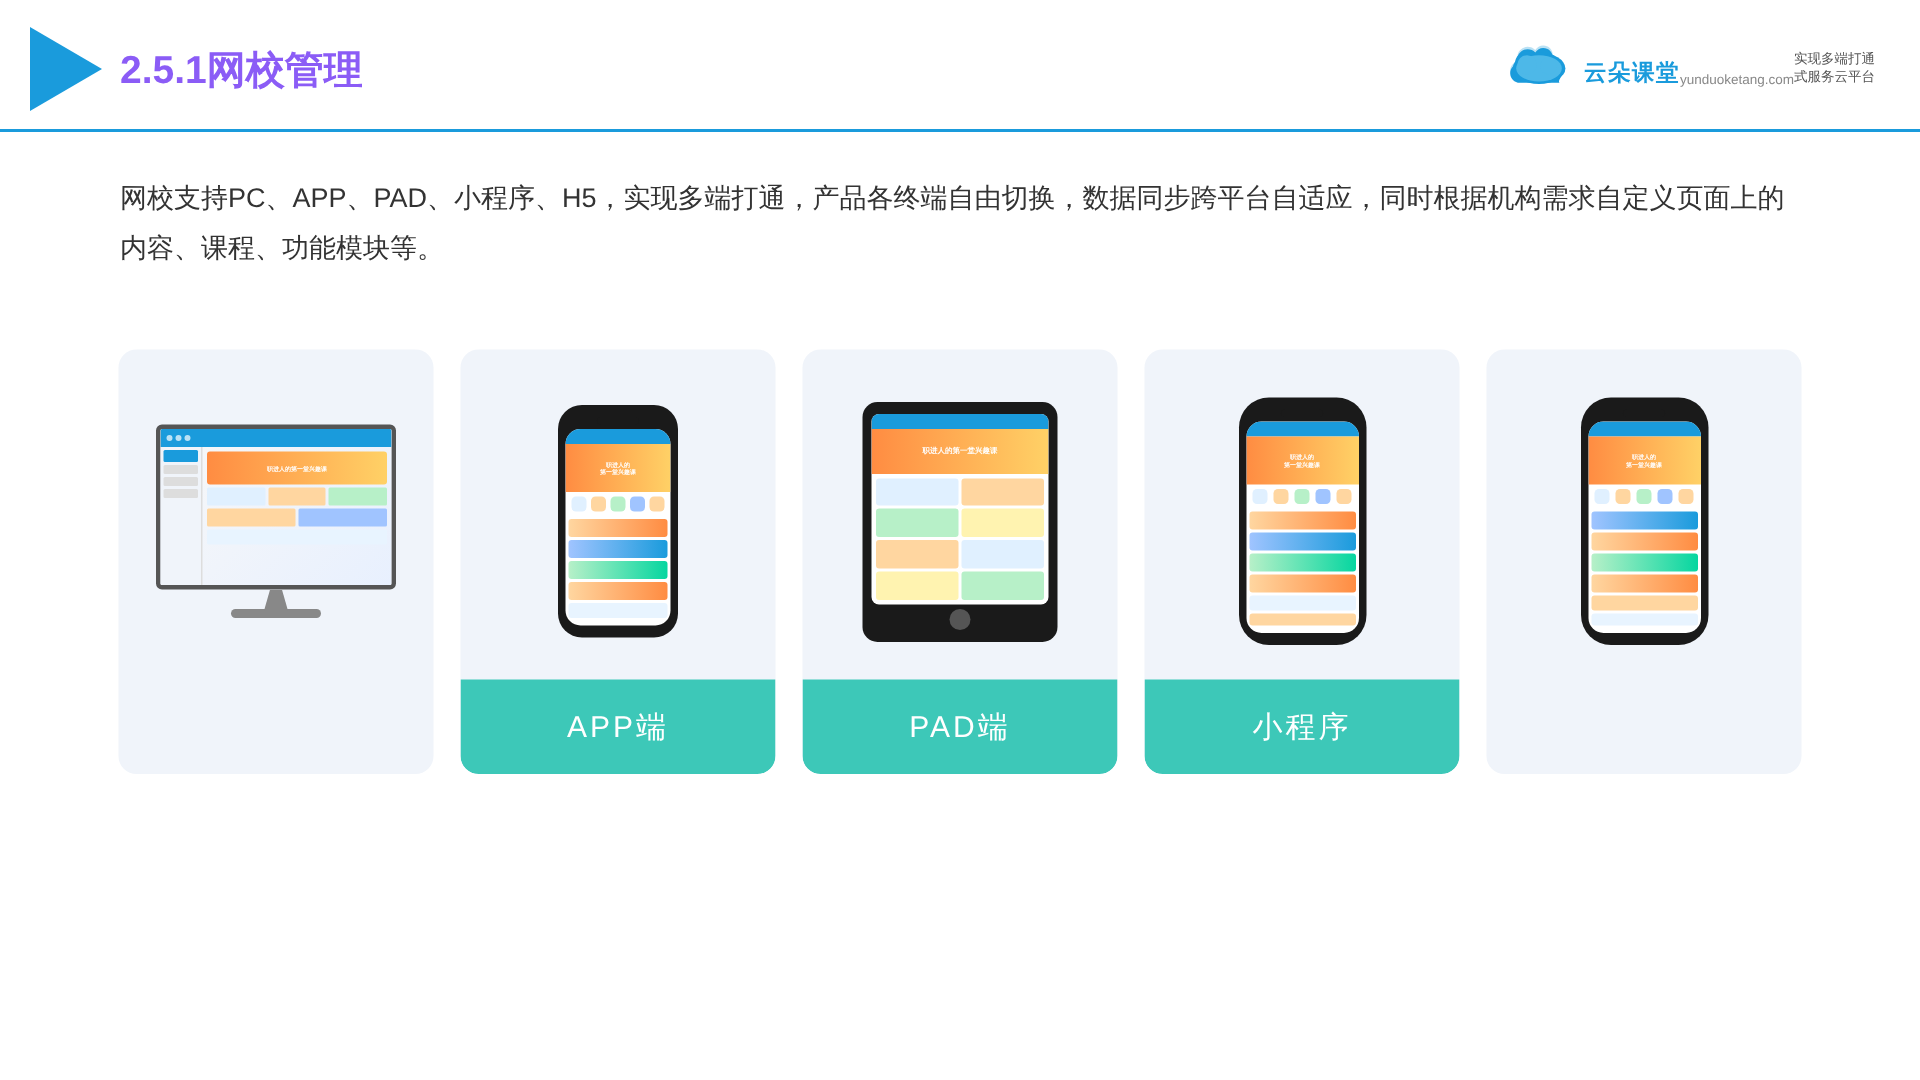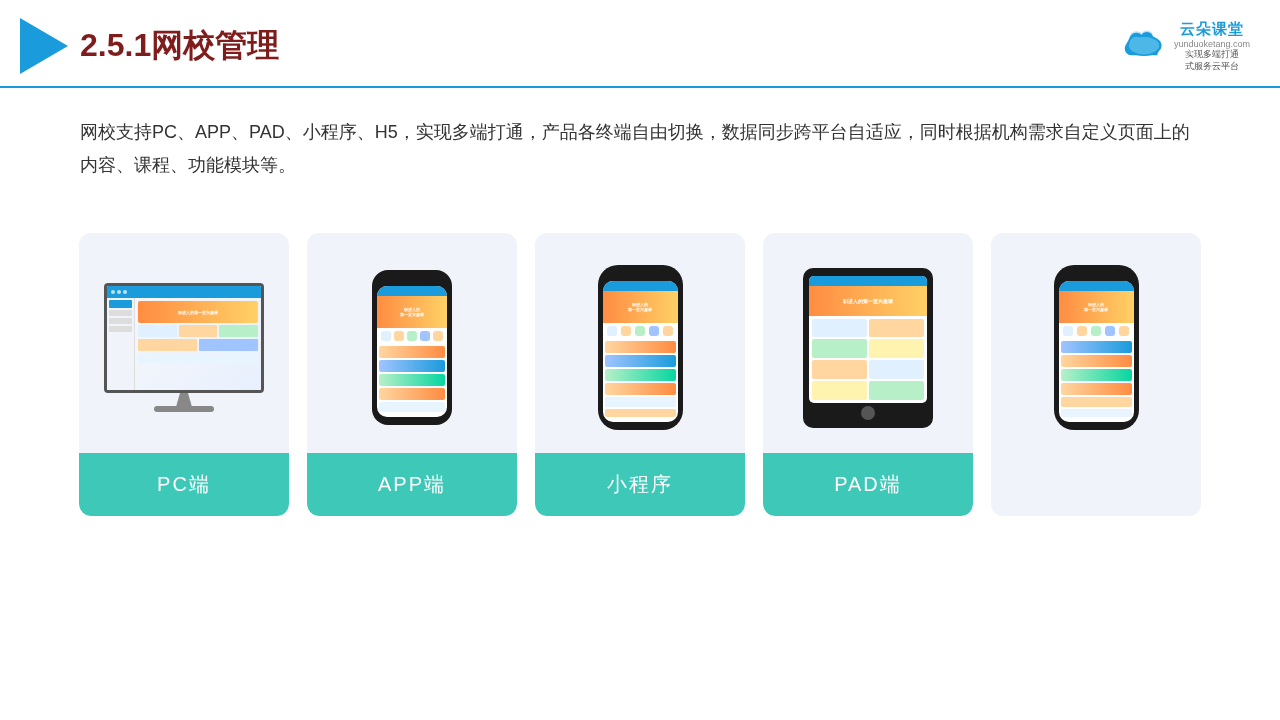--- a/index.html
+++ b/index.html
@@ -26,42 +26,42 @@
       gap: 12px;
     }
     .logo-triangle {
       width: 0;
       height: 0;
       border-top: 28px solid transparent;
       border-bottom: 28px solid transparent;
       border-left: 48px solid #1a9bdc;
     }
     .page-title {
-      font-size: 32px;
+      font-size: 26px;
       font-weight: bold;
-      color: #7f1d1d;
+      color: #8b5cf6;
     }
     .header-right {
       display: flex;
       align-items: center;
       gap: 8px;
     }
     .brand-logo {
       display: flex;
       align-items: center;
       gap: 6px;
     }
     .cloud-icon-svg {
       width: 48px;
       height: 36px;
     }
     .brand-text-block {
       display: flex;
-      flex-direction: column;
-      align-items: center;
+      flex-direction: row;
+      align-items: flex-end;
     }
     .brand-name {
       font-size: 15px;
       color: #1a9bdc;
       font-weight: bold;
       letter-spacing: 1px;
     }
     .brand-subtitle {
       font-size: 9px;
       color: #555;
@@ -372,21 +372,20 @@
                 </div>
                 <div style="height:10px; background:#e8f4ff; border-radius:1px;"></div>
               </div>
             </div>
           </div>
         </div>
         <div class="monitor-stand"></div>
         <div class="monitor-base"></div>
       </div>
     </div>
-    <div class="card-label">PC端</div>
   </div>
 
   <div class="card">
     <div class="card-image-area">
       <div class="phone-mock">
         <div class="phone-notch"></div>
         <div class="phone-screen">
           <div class="phone-topbar"></div>
           <div class="phone-banner">
             <div class="phone-banner-text">职进人的<br>第一堂兴趣课</div>
@@ -402,50 +401,20 @@
             <div class="phone-card-item"></div>
             <div class="phone-card-item blue"></div>
             <div class="phone-card-item green"></div>
             <div class="phone-card-item"></div>
             <div style="height:10px; background:#e8f4ff; border-radius:2px;"></div>
           </div>
         </div>
       </div>
     </div>
     <div class="card-label">APP端</div>
-  </div>
-
-  <div class="card">
-    <div class="card-image-area">
-      <div class="phone-mock" style="width:85px; height:165px; border-radius:20px;">
-        <div class="phone-notch"></div>
-        <div class="phone-screen">
-          <div class="phone-topbar"></div>
-          <div class="phone-banner">
-            <div class="phone-banner-text">职进人的<br>第一堂兴趣课</div>
-          </div>
-          <div class="phone-icons-row">
-            <div class="phone-icon-item"></div>
-            <div class="phone-icon-item" style="background:#ffd6a0;"></div>
-            <div class="phone-icon-item" style="background:#b7f0c8;"></div>
-            <div class="phone-icon-item" style="background:#a0c4ff;"></div>
-            <div class="phone-icon-item" style="background:#ffd6a0;"></div>
-          </div>
-          <div class="phone-card-area">
-            <div class="phone-card-item"></div>
-            <div class="phone-card-item blue"></div>
-            <div class="phone-card-item green"></div>
-            <div class="phone-card-item"></div>
-            <div style="height:10px; background:#e8f4ff; border-radius:2px;"></div>
-            <div style="height:8px; background:#ffd6a0; border-radius:2px;"></div>
-          </div>
-        </div>
-      </div>
-    </div>
-    <div class="card-label">小程序</div>
   </div>
 
   <div class="card">
     <div class="card-image-area">
       <div class="tablet-mock">
         <div class="tablet-screen">
           <div class="tablet-topbar"></div>
           <div class="tablet-banner">
             <div class="tablet-banner-text">职进人的第一堂兴趣课</div>
           </div>
@@ -476,20 +445,50 @@
             <div class="phone-banner-text">职进人的<br>第一堂兴趣课</div>
           </div>
           <div class="phone-icons-row">
             <div class="phone-icon-item"></div>
             <div class="phone-icon-item" style="background:#ffd6a0;"></div>
             <div class="phone-icon-item" style="background:#b7f0c8;"></div>
             <div class="phone-icon-item" style="background:#a0c4ff;"></div>
             <div class="phone-icon-item" style="background:#ffd6a0;"></div>
           </div>
           <div class="phone-card-area">
+            <div class="phone-card-item"></div>
+            <div class="phone-card-item blue"></div>
+            <div class="phone-card-item green"></div>
+            <div class="phone-card-item"></div>
+            <div style="height:10px; background:#e8f4ff; border-radius:2px;"></div>
+            <div style="height:8px; background:#ffd6a0; border-radius:2px;"></div>
+          </div>
+        </div>
+      </div>
+    </div>
+    <div class="card-label">小程序</div>
+  </div>
+
+  <div class="card">
+    <div class="card-image-area">
+      <div class="phone-mock" style="width:85px; height:165px; border-radius:20px;">
+        <div class="phone-notch"></div>
+        <div class="phone-screen">
+          <div class="phone-topbar"></div>
+          <div class="phone-banner">
+            <div class="phone-banner-text">职进人的<br>第一堂兴趣课</div>
+          </div>
+          <div class="phone-icons-row">
+            <div class="phone-icon-item"></div>
+            <div class="phone-icon-item" style="background:#ffd6a0;"></div>
+            <div class="phone-icon-item" style="background:#b7f0c8;"></div>
+            <div class="phone-icon-item" style="background:#a0c4ff;"></div>
+            <div class="phone-icon-item" style="background:#ffd6a0;"></div>
+          </div>
+          <div class="phone-card-area">
             <div class="phone-card-item blue"></div>
             <div class="phone-card-item"></div>
             <div class="phone-card-item green"></div>
             <div class="phone-card-item"></div>
             <div style="height:10px; background:#ffd6a0; border-radius:2px;"></div>
             <div style="height:8px; background:#e8f4ff; border-radius:2px;"></div>
           </div>
         </div>
       </div>
     </div>

